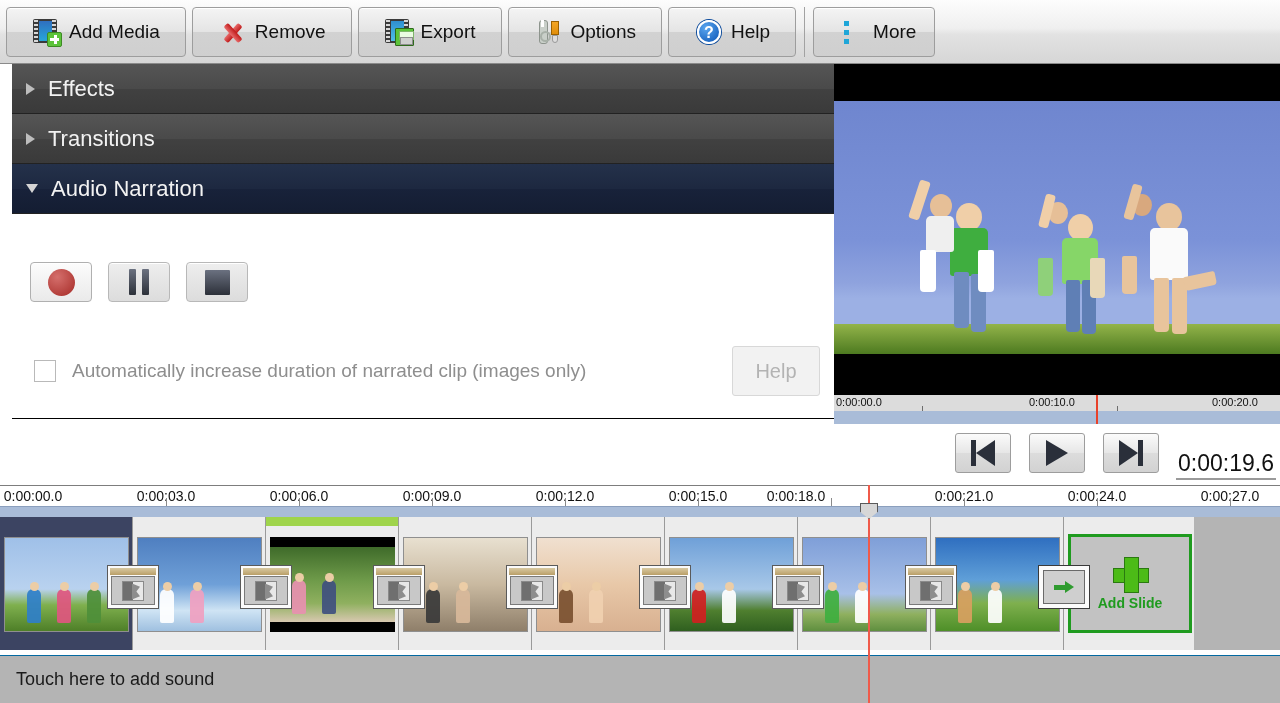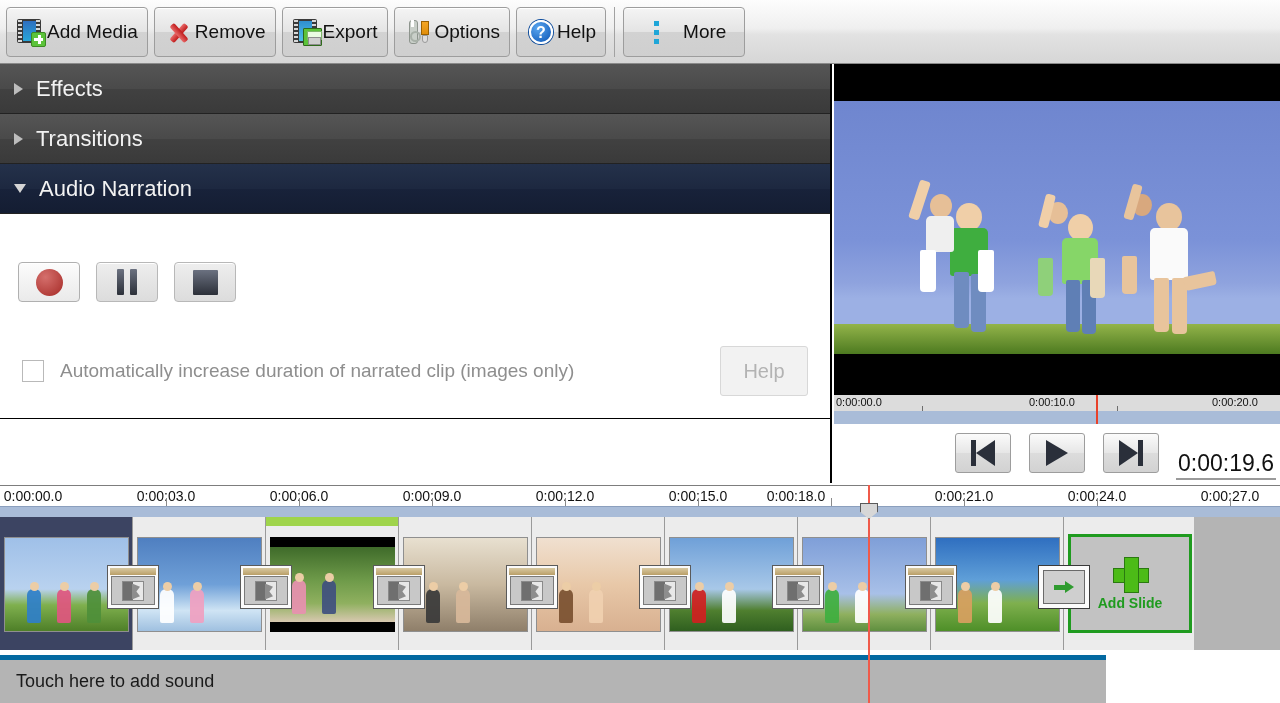--- a/index.html
+++ b/index.html
@@ -11,22 +11,22 @@
   #app { position: relative; width: 1280px; height: 703px; }
 
   
   .toolbar {
     position: absolute; left: 0; top: 0; width: 1280px; height: 64px;
     background: linear-gradient(to bottom,#fdfdfd 0%,#efefef 45%,#e2e2e2 55%,#d6d6d6 100%);
     display: flex; align-items: center; padding-left: 6px;
     border-bottom: 1px solid #8a8a8a;
   }
   .tbtn {
-    height: 50px; display: flex; align-items: center; gap: 0;
-    padding: 0 9px; margin-right: 6px;
+    height: 50px; display: flex; align-items: center; gap: 6px;
+    padding: 0 25px; margin-right: 6px;
     background: linear-gradient(to bottom,#f4f4f4 0%,#e4e4e4 50%,#d2d2d2 51%,#cfcfcf 100%);
     border: 1px solid #9d9d9d; border-radius: 4px;
     font-size: 19px; color: #111; white-space: nowrap;
     box-shadow: inset 0 1px 0 #fff;
   }
   .tbtn .lbl { padding-left: 1px; }
   .tsep { width: 1px; height: 50px; background: #a2a2a2; margin: 0 8px 0 2px; }
   .tbtn.more { padding: 0 18px; gap: 10px; }
   .ico { width: 30px; height: 30px; position: relative; flex: 0 0 30px; }
 
@@ -99,21 +99,21 @@
     border-radius: 50%; background: radial-gradient(circle at 35% 30%,#5aa6ef,#0a54b5);
     border: 2px solid #fff; box-shadow: 0 0 0 1px #0a4a9c;
     color: #fff; font-size: 16px; font-weight: bold; line-height: 21px; text-align: center;
   }
 
   
   .dots { position: absolute; left: 12px; top: 4px; }
   .dots i { display: block; width: 5px; height: 5px; background: #1fa6d8; margin-bottom: 4px; }
 
   
-  .left { position: absolute; left: 0; top: 64px; width: 832px; height: 419px; background: #fff;
+  .left { position: absolute; left: 12px; top: 64px; width: 832px; height: 419px; background: #fff;
           border-right: 2px solid #000; }
   .acc-head {
     height: 50px; display: flex; align-items: center; gap: 13px; padding-left: 14px;
     color: #f2f2f2; font-size: 22px;
     background: linear-gradient(to bottom,#555 0%,#4a4a4a 50%,#414141 51%,#3a3a3a 100%);
     border-bottom: 1px solid #222;
   }
   .acc-head.sel {
     background: linear-gradient(to bottom,#24314a 0%,#1d2840 50%,#18223a 51%,#141d32 100%);
   }
@@ -240,22 +240,22 @@
                       display: flex; flex-direction: column; align-items: center; justify-content: center; gap: 4px; }
   .gplus { position: relative; width: 34px; height: 34px; }
   .gplus::before, .gplus::after { content:""; position: absolute; background: #4cbb17; border: 1px solid #2a7a10; }
   .gplus::before { left: 0; top: 11px; width: 34px; height: 13px; }
   .gplus::after  { left: 11px; top: 0; width: 13px; height: 34px; }
   .add-lbl { font-size: 14px; font-weight: bold; color: #1f9b1f; }
 
   .track-tail { position: absolute; right: 0; top: 0; width: 86px; height: 133px; background: #b4b4b4; }
 
   
-  .sound { position: absolute; left: 0; top: 655px; width: 1106px; height: 48px; background: #b4b4b4;
-           border-top: 5px solid #0369a1; display: flex; align-items: center; padding-left: 16px; }
+  .sound { position: absolute; left: 0; top: 655px; width: 1280px; height: 48px; background: #b4b4b4;
+           border-top: 1px solid #0369a1; display: flex; align-items: center; padding-left: 16px; }
   .sound-lbl { font-size: 18px; color: #1a1a1a; }
 
   
   .playhead-line { position: absolute; top: 485px; width: 2px; height: 218px; background: #f05a4a; z-index: 20; }
   .playhead-knob { position: absolute; top: 503px; width: 18px; height: 16px; z-index: 21;
     background: #d7d7d7; border: 1px solid #5a5a5a;
     clip-path: polygon(0 0,100% 0,100% 55%,50% 100%,0 55%); }
 </style>
 </head>
 <body>

